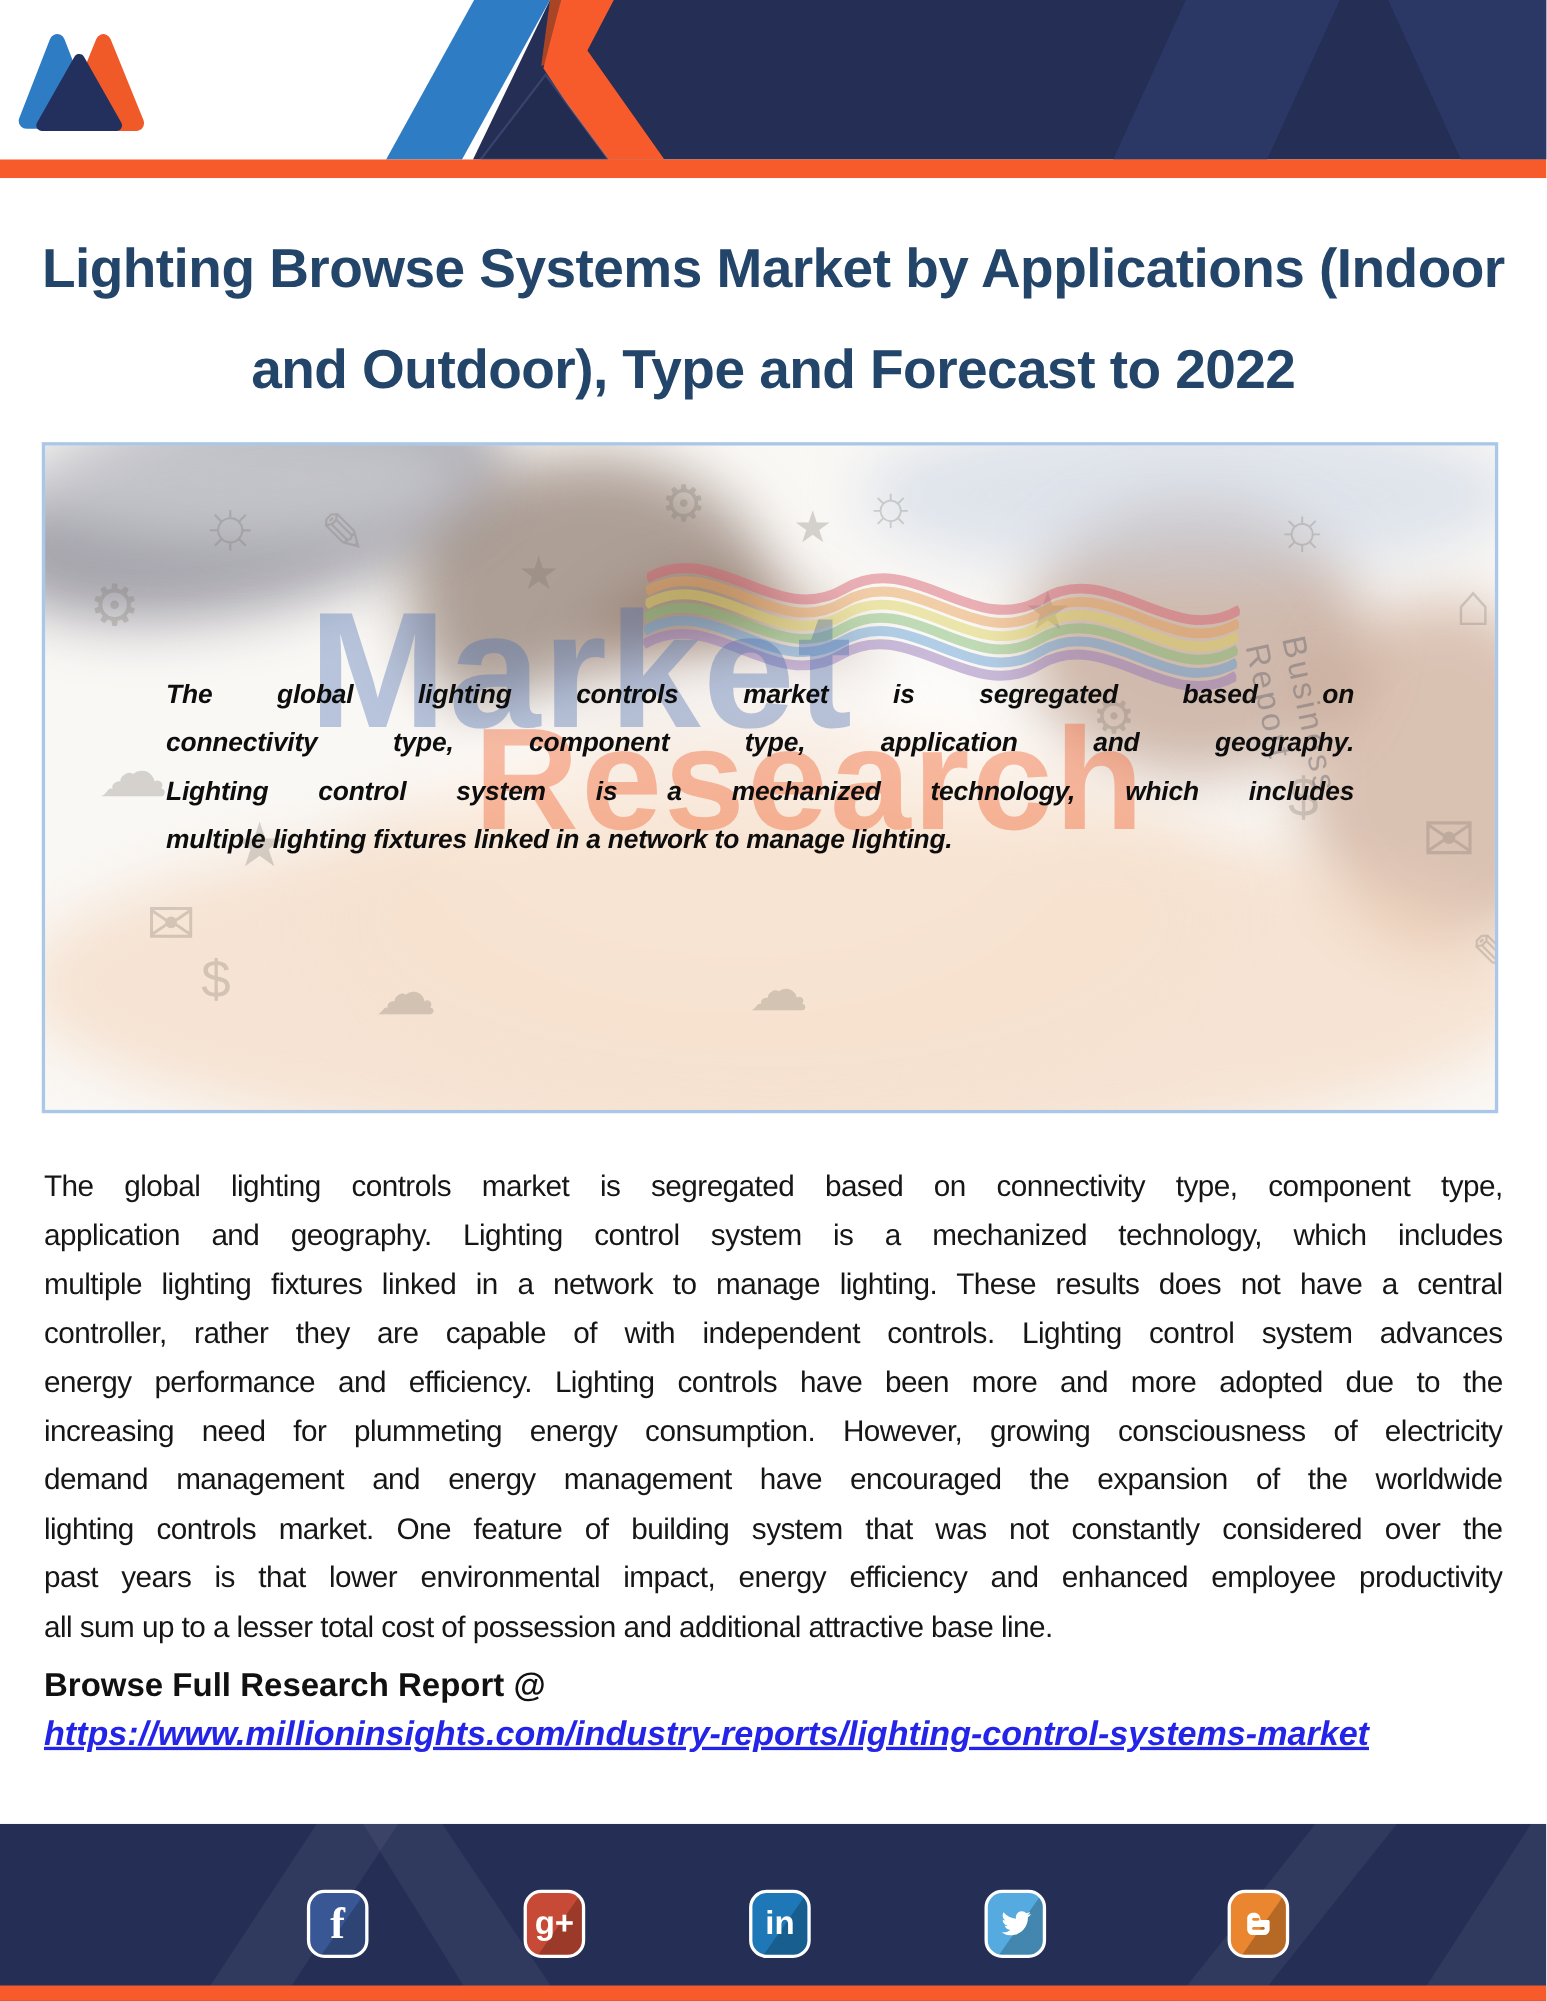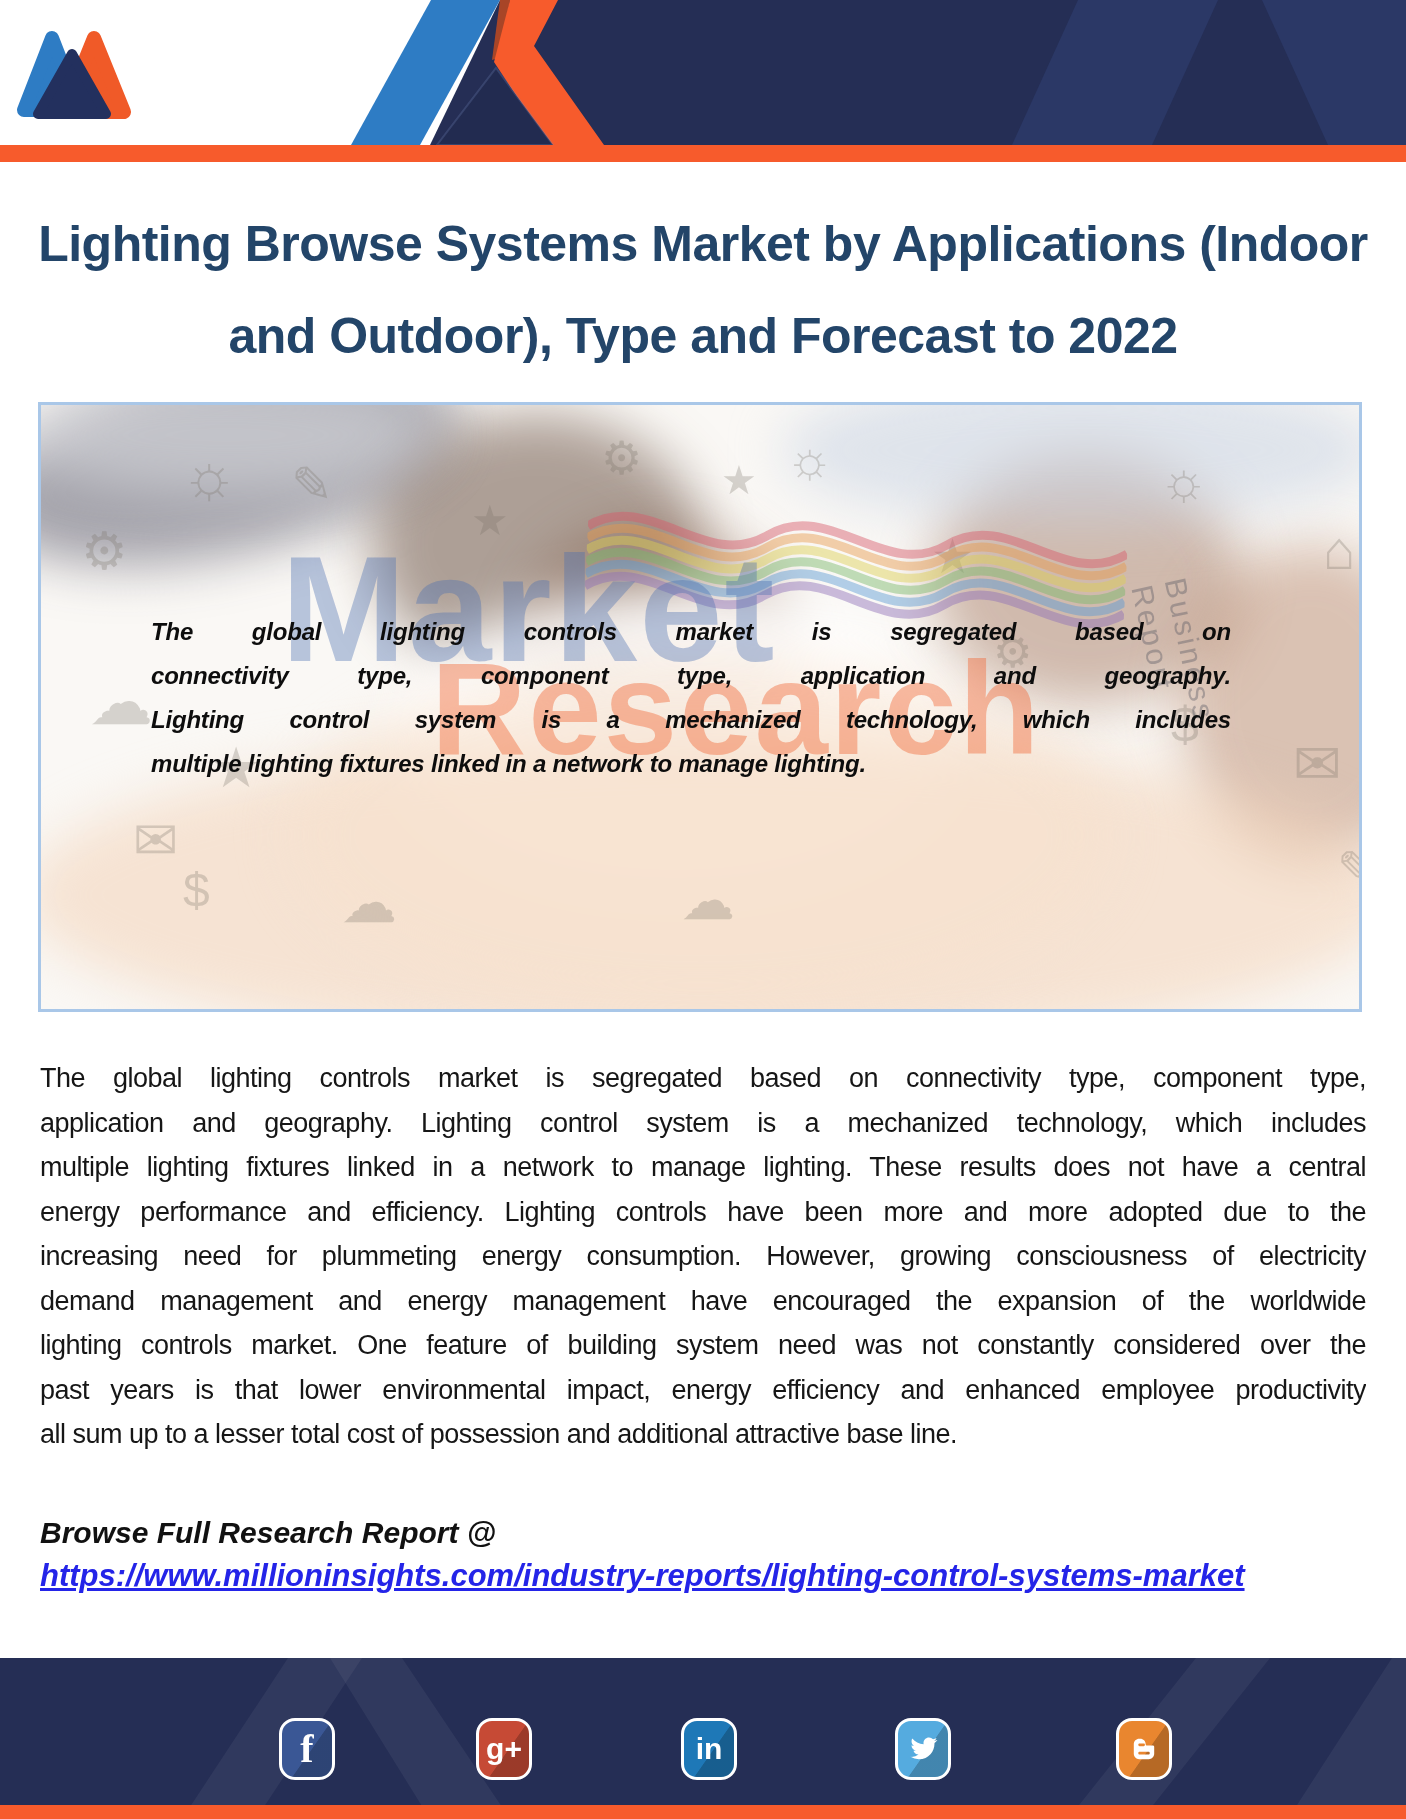--- a/index.html
+++ b/index.html
@@ -56,21 +56,21 @@
   .q-line{line-height:44px;text-align:justify;text-align-last:justify;overflow:hidden;white-space:normal;}
   .q-line:last-child{text-align-last:left;}
 
   
   .article{position:absolute;left:40px;top:1056px;width:1326px;
            color:var(--body_ink);font-size:27px;letter-spacing:-0.5px;}
   .a-line{line-height:44.5px;text-align:justify;text-align-last:justify;overflow:hidden;}
   .a-line:last-child{text-align-last:left;}
 
   .browse{position:absolute;left:40px;top:1516px;font-size:30px;font-weight:bold;
-          font-style:italic;color:#111;white-space:nowrap;}
+          color:#111;white-space:nowrap;}
   .report-link{position:absolute;left:40px;top:1558px;font-size:31px;font-weight:bold;
                font-style:italic;color:var(--link_blue);text-decoration:underline;
                white-space:nowrap;cursor:pointer;}
 
   
   .footer{position:absolute;left:0;top:1658px;width:1406px;height:161px;}
   .footer svg{position:absolute;left:0;top:0;}
   .social{position:absolute;top:60px;width:56px;height:62px;border:3px solid #fff;
           border-radius:16px;display:flex;align-items:center;justify-content:center;
           color:#fff;box-sizing:border-box;overflow:hidden;cursor:pointer;}
@@ -169,24 +169,25 @@
         <div class="q-line">connectivity type, component type, application and geography.</div>
         <div class="q-line">Lighting control system is a mechanized technology, which includes</div>
         <div class="q-line">multiple lighting fixtures linked in a network to manage lighting.</div>
       </div>
   </div>
 
   <div class="article" id="article-lines">
       <div class="a-line">The global lighting controls market is segregated based on connectivity type, component type,</div>
       <div class="a-line">application and geography. Lighting control system is a mechanized technology, which includes</div>
       <div class="a-line">multiple lighting fixtures linked in a network to manage lighting. These results does not have a central</div>
+      <div class="a-line">controller, rather they are capable of with independent controls. Lighting control system advances</div>
       <div class="a-line">energy performance and efficiency. Lighting controls have been more and more adopted due to the</div>
       <div class="a-line">increasing need for plummeting energy consumption. However, growing consciousness of electricity</div>
       <div class="a-line">demand management and energy management have encouraged the expansion of the worldwide</div>
-      <div class="a-line">lighting controls market. One feature of building system need was not constantly considered over the</div>
+      <div class="a-line">lighting controls market. One feature of building system that was not constantly considered over the</div>
       <div class="a-line">past years is that lower environmental impact, energy efficiency and enhanced employee productivity</div>
       <div class="a-line">all sum up to a lesser total cost of possession and additional attractive base line.</div>
     </div>
 
   <div class="browse">Browse Full Research Report @</div>
   <a class="report-link">https://www.millioninsights.com/industry-reports/lighting-control-systems-market</a>
 
   <div class="footer">
     <svg width="1406" height="161" viewBox="0 0 1406 161">
       <rect x="0" y="0" width="1406" height="161" style="fill:var(--navy)"></rect>

